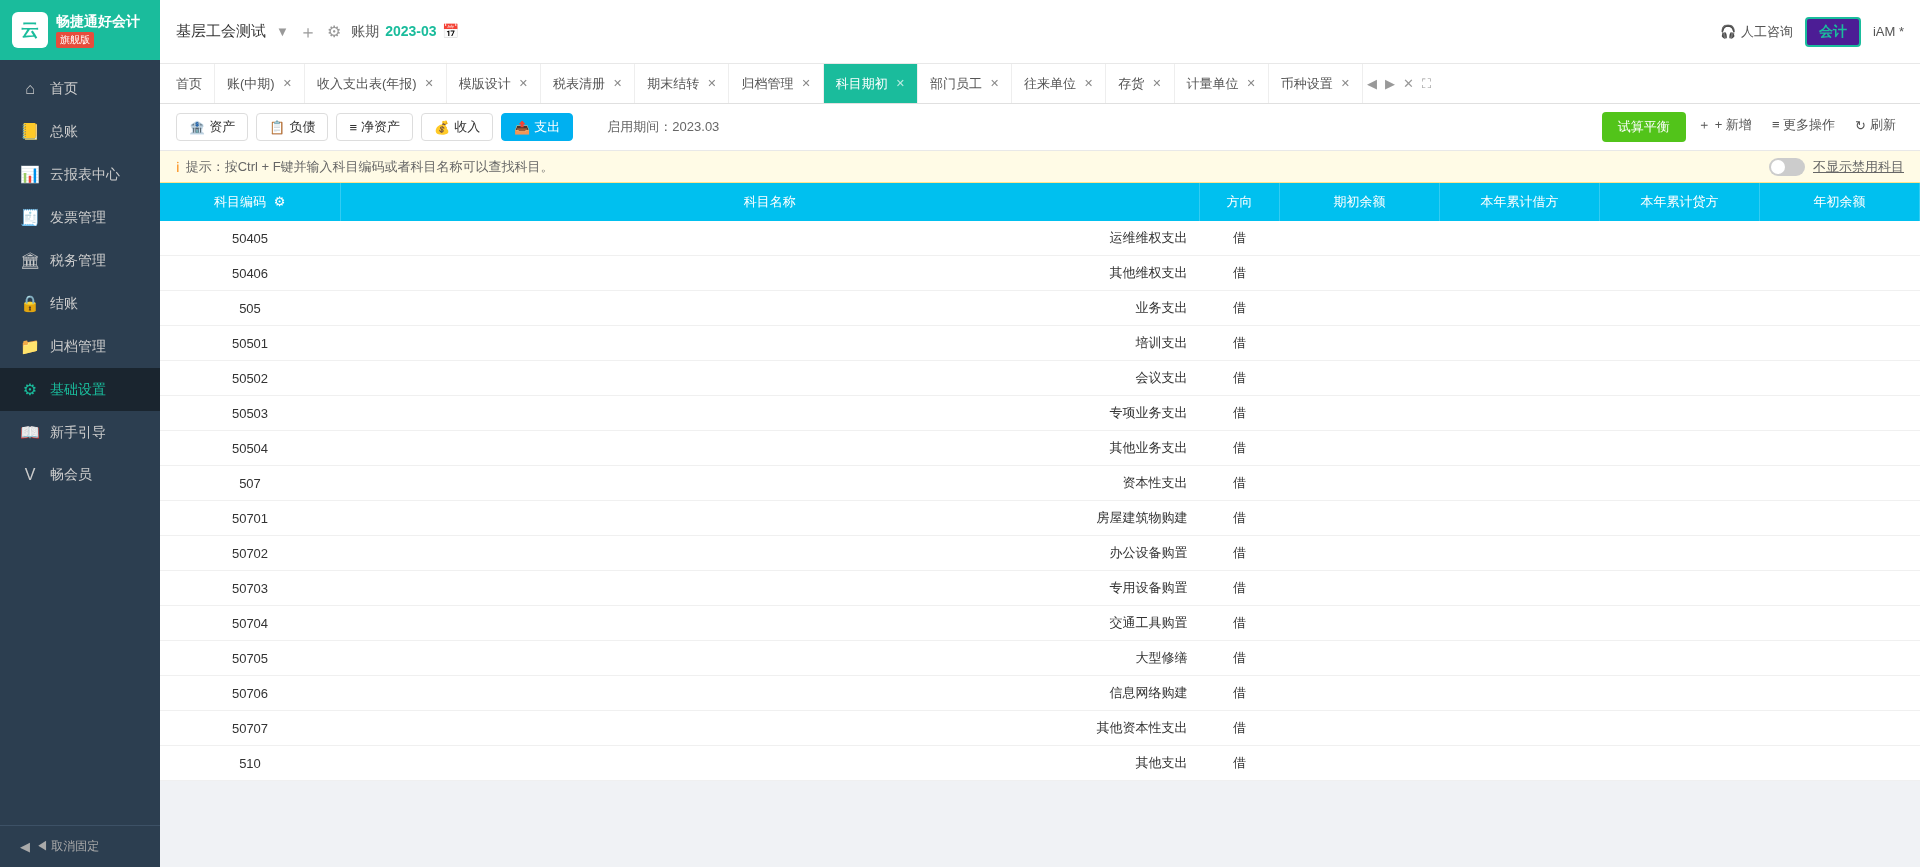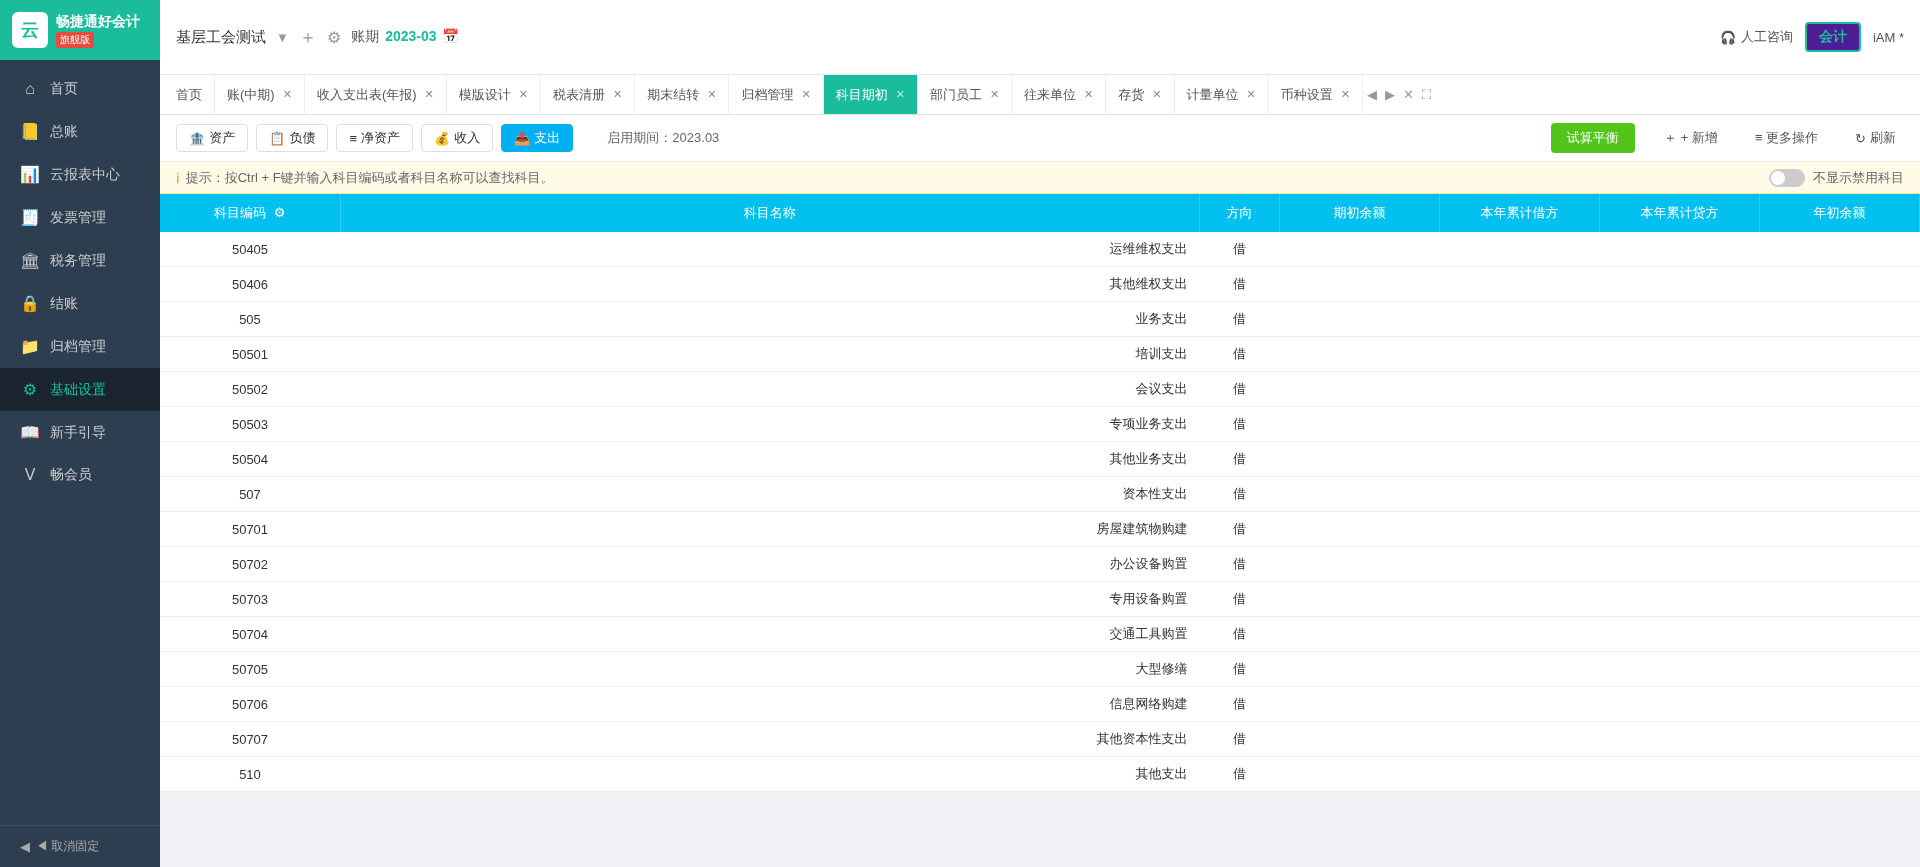--- a/index.html
+++ b/index.html
@@ -48,21 +48,21 @@
       display: flex; align-items: center; gap: 6px;
       border-top: 1px solid #3d5166;
     }
 
     
     .main { flex: 1; display: flex; flex-direction: column; overflow: hidden; }
 
     
     .topbar {
       background: #fff;
-      height: 75px;
+      height: 64px;
       display: flex; align-items: center; justify-content: space-between;
       padding: 0 16px;
       border-bottom: 1px solid #e8e8e8;
       box-shadow: 0 1px 4px rgba(0,0,0,0.08);
     }
     .topbar-left { display: flex; align-items: center; gap: 10px; }
     .topbar-company { font-size: 15px; color: #333; font-weight: 500; }
     .topbar-caret { color: #999; cursor: pointer; }
     .topbar-add { color: #999; cursor: pointer; font-size: 18px; }
     .topbar-settings { color: #999; cursor: pointer; font-size: 16px; }
@@ -120,21 +120,21 @@
       padding: 4px 12px;
       border: 1px solid #ddd;
       border-radius: 4px;
       background: #fff;
       cursor: pointer;
       font-size: 13px;
       color: #333;
     }
     .account-type-btn.active { background: #00b0f0; color: #fff; border-color: #00b0f0; }
     .period-info { color: #666; font-size: 13px; margin-left: 26px; }
-    .toolbar-right { display: flex; align-items: center; gap: 21px; }
+    .toolbar-right { display: flex; align-items: flex-start; gap: 4px; }
     .btn-balance {
       background: #52c41a;
       color: #fff;
       border: none;
       padding: 6px 16px;
       border-radius: 4px;
       cursor: pointer;
       font-size: 13px;
     }
     .btn-add {
@@ -150,21 +150,21 @@
       background: #fffbe6;
       border-bottom: 1px solid #ffe58f;
       padding: 6px 16px;
       display: flex; align-items: center; justify-content: space-between;
       font-size: 13px;
       color: #666;
       flex-shrink: 0;
     }
     .hint-left { display: flex; align-items: center; gap: 6px; }
     .hint-icon { color: #fa8c16; font-size: 14px; }
-    .hint-right { display: flex; align-items: center; gap: 8px; }
+    .hint-right { display: flex; align-items: center; gap: 8px; text-decoration: underline; }
     .toggle-switch {
       width: 36px; height: 18px;
       background: #ccc;
       border-radius: 9px;
       position: relative;
       cursor: pointer;
     }
     .toggle-switch::after {
       content: '';
       position: absolute;

